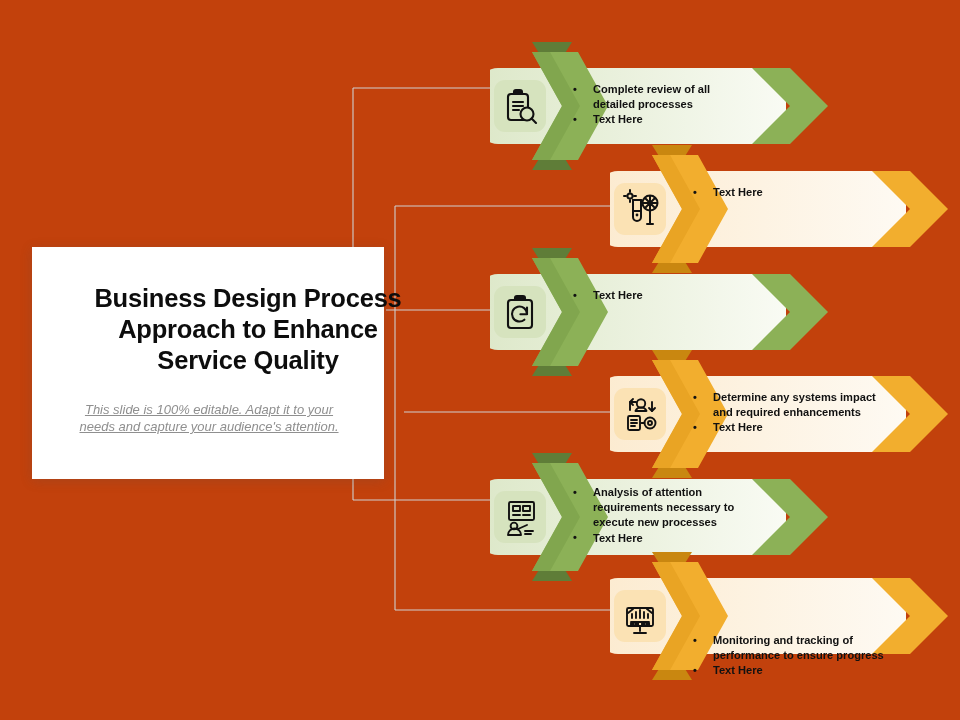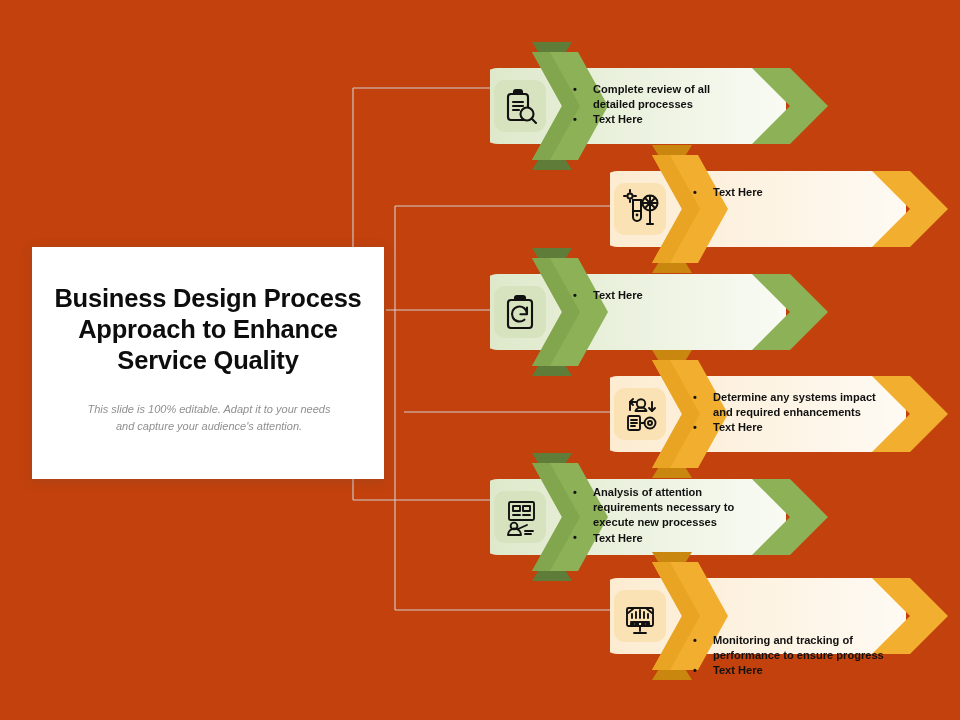--- a/index.html
+++ b/index.html
@@ -46,31 +46,33 @@
     position: absolute;
     left: 0;
     top: 36px;
     width: 352px;
     text-align: center;
     font-size: 25.5px;
     line-height: 31px;
     font-weight: bold;
     color: #0d0d0d;
     letter-spacing: -0.2px;
+    padding-left: 40px;
   }
   #subtitle-text {
     position: absolute;
     left: 46px;
     top: 154px;
     width: 262px;
     text-align: center;
-    font-size: 11px;
+    font-size: 13px;
     line-height: 17px;
     font-style: italic;
     color: #8f8f8f;
+    text-decoration: underline;
   }
 
   
   .row {
     position: absolute;
     z-index: 4;
   }
   .ribbon {
     position: absolute;
     left: 0; top: 0;

